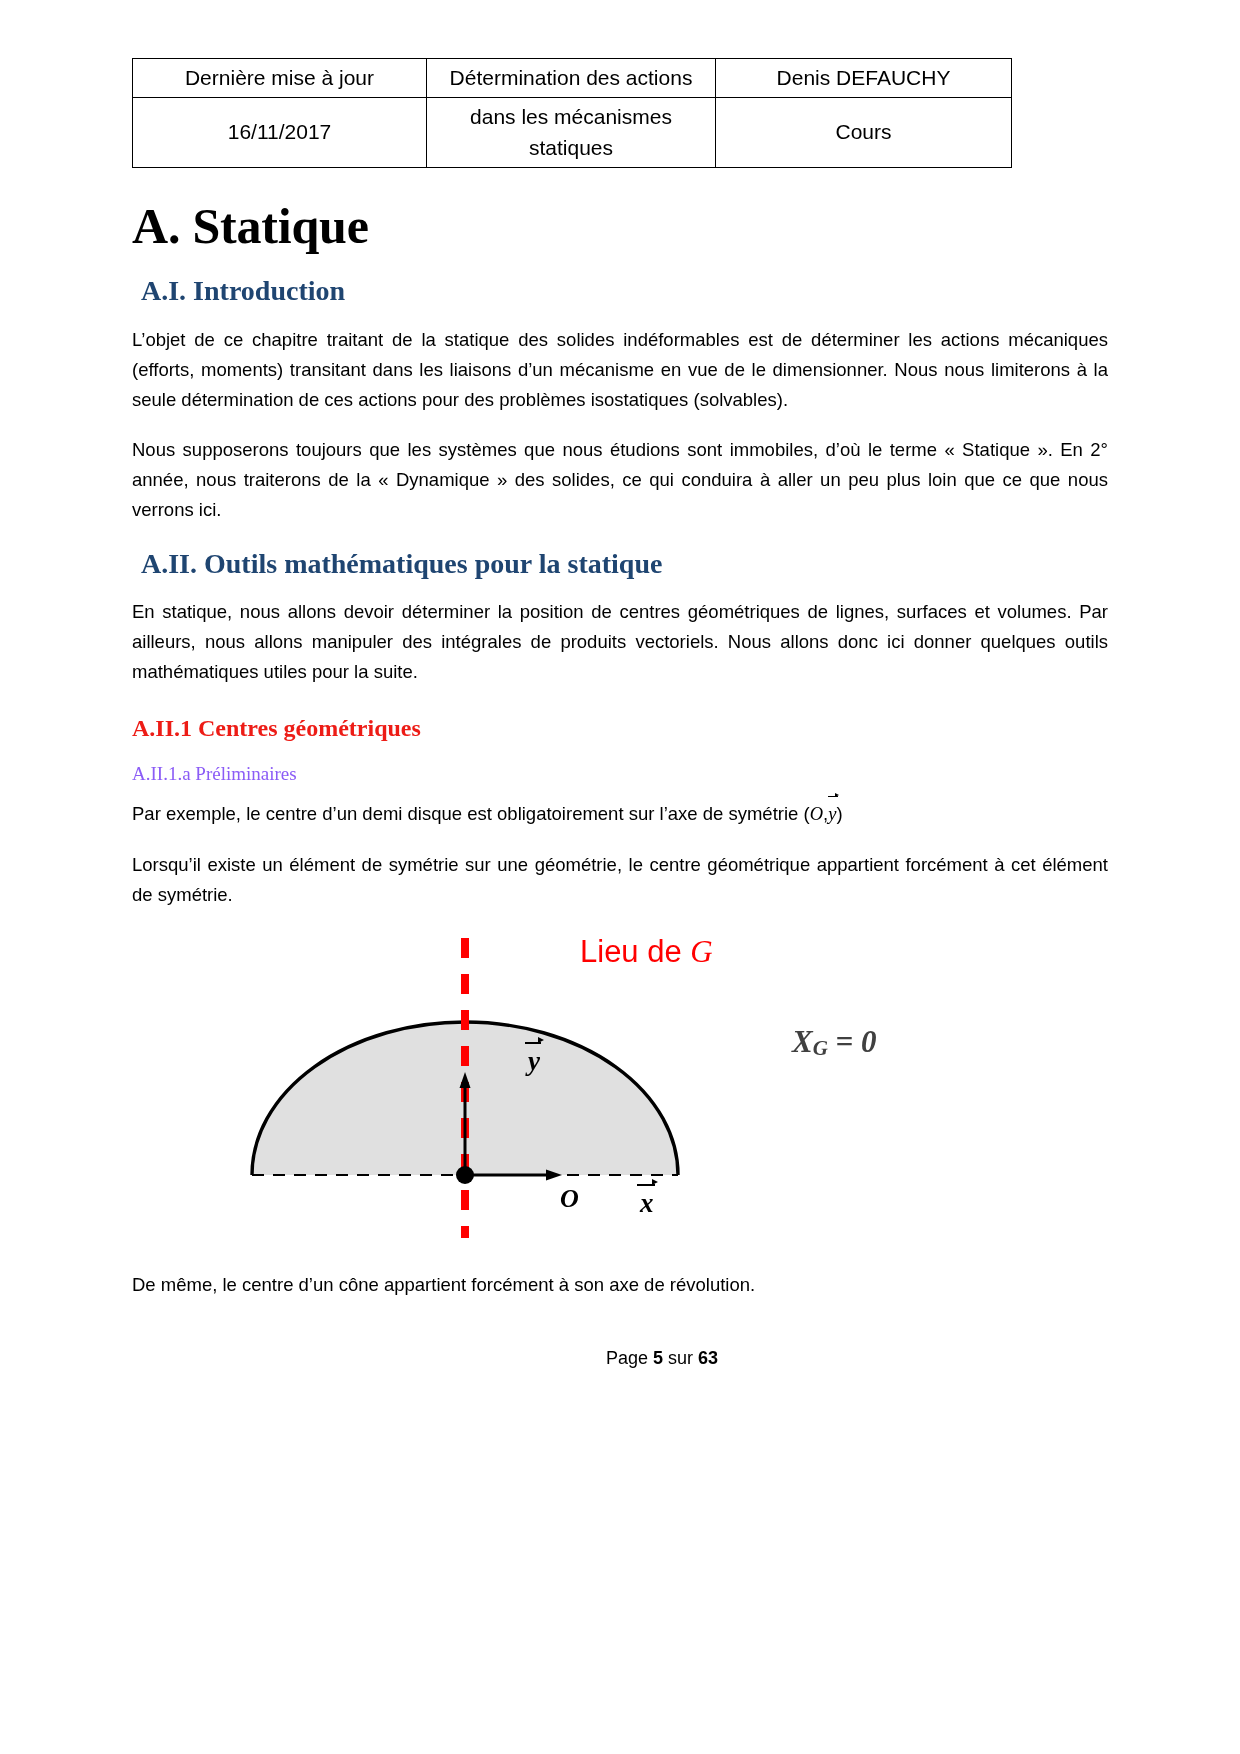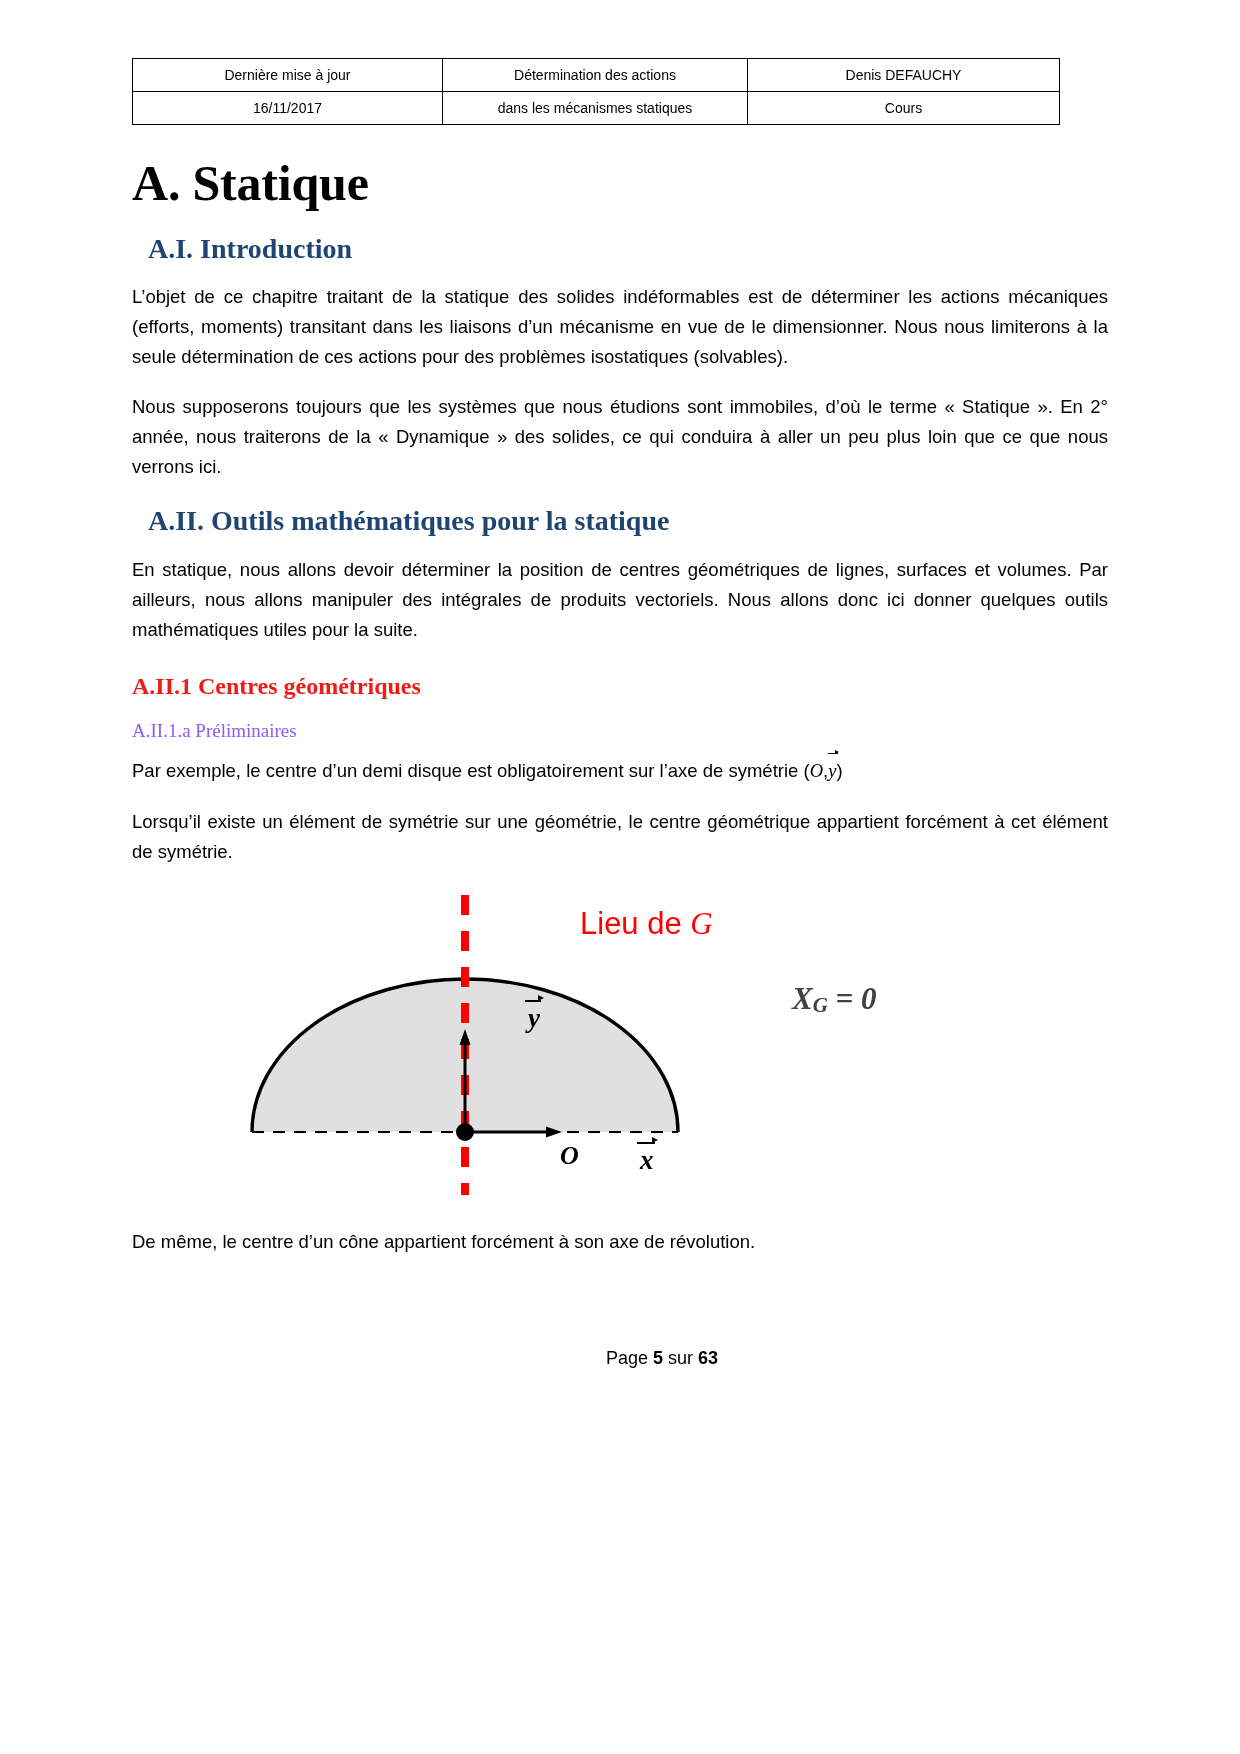--- a/index.html
+++ b/index.html
@@ -30,23 +30,23 @@
     width: 852px;
     border-collapse: collapse;
     table-layout: fixed;
     margin: 0 0 0 0;
   }
   .header-table td {
     border: 1.3px solid #000;
     text-align: center;
     vertical-align: middle;
     font-family: "Liberation Sans", sans-serif;
-    font-size: 14px;
+    font-size: 21px;
     line-height: 1.5;
-    padding: 3px 12px;
+    padding: 3px 4px;
     height: 26px;
   }
   .col-a { width: 285px; }
   .col-b { width: 280px; }
   .col-c { width: 287px; }
 
   
   h1.doc-title {
     font-family: "Liberation Serif", serif;
     font-weight: bold;
@@ -54,21 +54,21 @@
     line-height: 1.05;
     margin: 32px 0 18px 0;
     letter-spacing: -0.2px;
     color: #000000;
   }
   h2.h-blue {
     font-family: "Liberation Serif", serif;
     font-weight: bold;
     font-size: 28px;
     color: #1F4571;
-    margin: 24px 0 18px 16px;
+    margin: 24px 0 18px 9px;
     line-height: 1.1;
   }
   h3.h-red {
     font-family: "Liberation Serif", serif;
     font-weight: bold;
     font-size: 24px;
     color: #ED1C16;
     margin: 28px 0 4px 0;
     line-height: 1.1;
   }
@@ -123,21 +123,21 @@
     height: 340px;
     margin: 14px 0 0 0;
   }
   .figure svg { display: block; }
   .fig-label {
     position: absolute;
     white-space: nowrap;
   }
   .lieu-label {
     left: 448px;
-    top: 21px;
+    top: 6px;
     color: #FF0000;
     font-family: "Liberation Sans", sans-serif;
     font-size: 31px;
     line-height: 1;
   }
   .lieu-label .gi {
     font-family: "Liberation Serif", serif;
     font-style: italic;
     font-size: 31px;
   }

